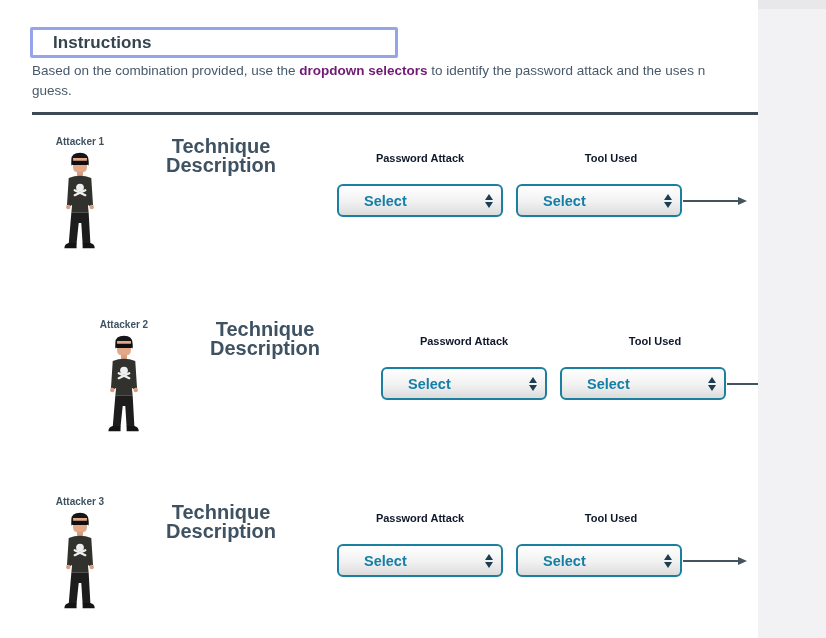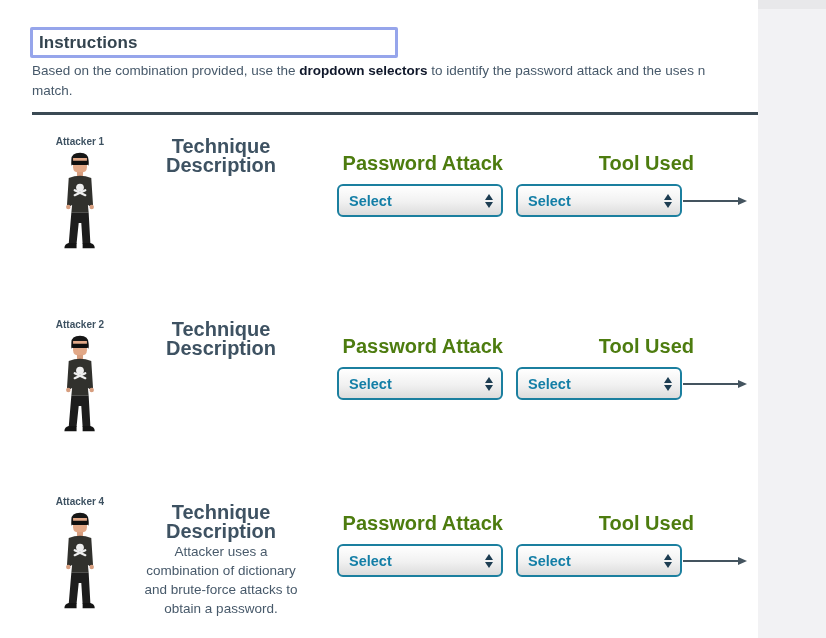--- a/index.html
+++ b/index.html
@@ -27,37 +27,37 @@
     position: absolute; left: 0; top: 0; width: 758px; height: 638px;
     background: #ffffff; overflow: hidden;
   }
   .instructions-box {
     position: absolute; left: 30px; top: 27px; width: 368px; height: 31px;
     border: 3px solid #96a5eb; border-radius: 2px;
     background: #ffffff;
     display: flex; align-items: center;
   }
   .instructions-title {
-    font-size: 17px; font-weight: bold; color: #34444f; padding-left: 6px;
+    font-size: 17px; font-weight: bold; color: #34444f; padding-left: 20px;
     letter-spacing: 0.1px;
   }
   .intro { position: absolute; left: 32px; top: 61px; width: 726px; }
   .intro-line1 {
     white-space: nowrap; overflow: hidden; width: 726px;
     font-size: 13.5px; line-height: 20px; color: #47596a;
   }
-  .intro-line1 b { color: #0f172a; font-weight: bold; }
+  .intro-line1 b { color: #701a75; font-weight: bold; }
   .intro-line2 { font-size: 13.5px; line-height: 20px; color: #47596a; }
   .rule {
     position: absolute; left: 32px; top: 112px; width: 726px; height: 3px;
     background: #3b4a54; border: none;
   }
   .row { position: absolute; left: 0; width: 758px; height: 185px; }
   .row1 { top: 136px; }
-  .row2 { top: 319px; }
+  .row2 { top: 319px; margin-left: 44px; }
   .row3 { top: 496px; }
 
   .attacker-label {
     position: absolute; left: 24px; top: 0; width: 112px;
     text-align: center; font-size: 10px; font-weight: bold; color: #3e5262;
   }
   .avatar { position: absolute; left: 54px; top: 16px; width: 52px; height: 104px; }
 
   .tech-header {
     position: absolute; left: 121px; top: 1px; width: 200px;
@@ -66,38 +66,38 @@
   }
   .row3 .tech-header { top: 7px; }
   .tech-desc {
     position: absolute; left: 126px; top: 40px; width: 190px;
     text-align: center; font-size: 13.5px; color: #47596a; line-height: 19px;
     white-space: pre-line;
   }
   .row3 .tech-desc { top: 46px; }
 
   .col-header {
-    position: absolute; top: 16px; width: 166px; text-align: right;
-    font-size: 20px; font-weight: bold; color: #4d7c0f;
+    position: absolute; top: 16px; width: 166px; text-align: center;
+    font-size: 11px; font-weight: bold; color: #0f172a;
   }
   .col-header.pa { left: 337px; }
   .col-header.tool { left: 528px; }
 
   .select-box {
     position: absolute; top: 48px; width: 166px; height: 33px;
     border: 2px solid #1b7f9f; border-radius: 6px;
     background: linear-gradient(#ffffff 0%, #f1f1f1 55%, #dcdcdc 100%);
     box-shadow: inset 0 1px 0 rgba(255,255,255,0.9);
     cursor: pointer;
     display: flex; align-items: center;
   }
   .select-box.pa { left: 337px; }
   .select-box.tool { left: 516px; }
   .select-value {
-    font-size: 14.5px; font-weight: 600; color: #137ea6; padding-left: 10px;
+    font-size: 14.5px; font-weight: 600; color: #137ea6; padding-left: 25px;
     flex: 1;
   }
   .spinner {
     width: 24px; height: 100%;
     display: flex; flex-direction: column; align-items: center; justify-content: center;
     gap: 2px;
   }
   .tri-up {
     width: 0; height: 0;
     border-left: 4.5px solid transparent; border-right: 4.5px solid transparent;
@@ -149,21 +149,21 @@
 <div class="right-panel"></div>
 
 <div class="content">
 
   <div class="instructions-box">
     <span class="instructions-title">Instructions</span>
   </div>
 
   <div class="intro">
     <div class="intro-line1"><span>Based on the combination provided, use the </span><b>dropdown selectors</b><span> to identify the password attack and the uses n</span></div>
-    <div class="intro-line2">match.</div>
+    <div class="intro-line2">guess.</div>
   </div>
 
   <hr class="rule">
 
   <div class="row row1">
     <div class="attacker-label">Attacker 1</div>
     <svg class="avatar" viewBox="0 0 60 120">
         <use href="#attacker-avatar"></use>
       </svg>
     <div class="tech-header">
@@ -217,32 +217,28 @@
           <span class="tri-down"></span>
         </span>
     </div>
     <div class="connector">
       <span class="connector-line"></span>
         <span class="connector-head"></span>
     </div>
   </div>
 
   <div class="row row3">
-    <div class="attacker-label">Attacker 4</div>
+    <div class="attacker-label">Attacker 3</div>
     <svg class="avatar" viewBox="0 0 60 120">
         <use href="#attacker-avatar"></use>
       </svg>
     <div class="tech-header">
       <div>Technique</div>
       <div>Description</div>
     </div>
-    <div class="tech-desc">Attacker uses a
-combination of dictionary
-and brute-force attacks to
-obtain a password.</div>
     <div class="col-header pa">Password Attack</div>
     <div class="col-header tool">Tool Used</div>
     <div class="select-box pa">
       <span class="select-value">Select</span>
       <span class="spinner">
           <span class="tri-up"></span>
           <span class="tri-down"></span>
         </span>
     </div>
     <div class="select-box tool">

